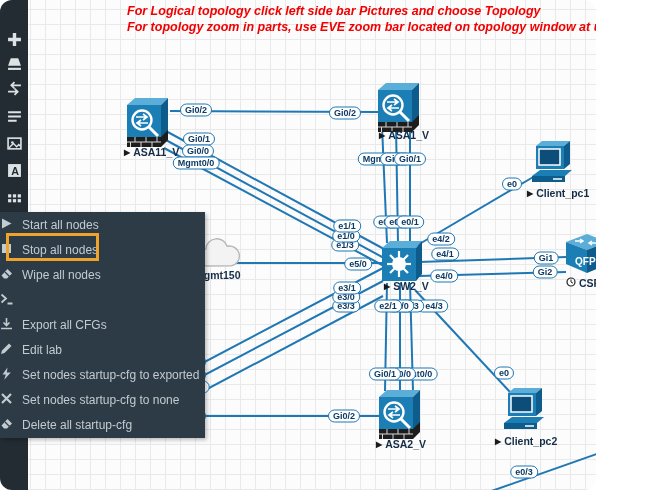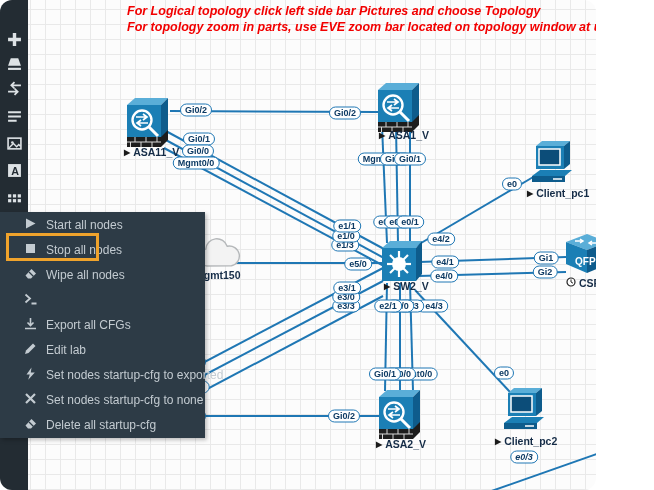--- a/index.html
+++ b/index.html
@@ -29,21 +29,21 @@
   .node-label .play { font-size:8px; color:#1b1b1b; }
 
   
   .sidebar { position:absolute; left:0; top:0; width:28px; height:490px; background:#232c33; z-index:5; }
   .sb-icon { position:absolute; left:0; width:28px; height:20px; display:flex; align-items:center;
     justify-content:center; color:#dde2e5; cursor:pointer; }
 
   
   .menu { position:absolute; left:0; top:212px; width:205px; height:226px; background:#2d3b46;
     z-index:10; box-shadow:2px 2px 4px rgba(0,0,0,.25); }
-  .menu-item { height:25px; display:flex; align-items:center; gap:9px; padding:0 24px;
+  .menu-item { height:25px; display:flex; align-items:center; gap:9px; padding:0 0;
     font-size:12px; color:#c3cbd1; cursor:pointer; white-space:nowrap; }
   .menu-item svg { flex:0 0 auto; }
   .hl { position:absolute; left:6px; top:21px; width:93px; height:28px;
     border:3px solid #efa32c; z-index:11; pointer-events:none; }
 </style>
 </head>
 <body>
 
 <div class="app">
   <div class="canvas">
@@ -210,34 +210,34 @@
         <span class="pill" style="left: 346px; top: 236px; z-index: 4;">e1/0</span>
         <span class="pill" style="left: 345px; top: 245px; z-index: 3;">e1/3</span>
         <span class="pill" style="left: 358px; top: 264px;">e5/0</span>
         <span class="pill" style="left: 347px; top: 288px; z-index: 5;">e3/1</span>
         <span class="pill" style="left: 346px; top: 297px; z-index: 4;">e3/0</span>
         <span class="pill" style="left: 346px; top: 306px; z-index: 3;">e3/3</span>
         <span class="pill" style="left: 388px; top: 306px; z-index: 5;">e2/1</span>
         <span class="pill" style="left: 400px; top: 306px; z-index: 4;">e2/0</span>
         <span class="pill" style="left: 410px; top: 306px; z-index: 3;">e2/3</span>
         <span class="pill" style="left: 441px; top: 239px;">e4/2</span>
-        <span class="pill" style="left: 445px; top: 262px;">e4/1</span>
+        <span class="pill" style="left: 445px; top: 254px;">e4/1</span>
         <span class="pill" style="left: 444px; top: 276px;">e4/0</span>
         <span class="pill" style="left: 432px; top: 306px; padding-left: 8px;">e4/3</span>
         <span class="pill" style="left: 385px; top: 374px; z-index: 5;">Gi0/1</span>
         <span class="pill" style="left: 400px; top: 374px; z-index: 4;">Gi0/0</span>
         <span class="pill" style="left: 414px; top: 374px; z-index: 3;">Mgmt0/0</span>
         <span class="pill" style="left: 344px; top: 416px;">Gi0/2</span>
         <span class="pill" style="left: 546px; top: 258px;">Gi1</span>
         <span class="pill" style="left: 545px; top: 272px;">Gi2</span>
         <span class="pill" style="left: 630px; top: 238px; margin-left: 32px;">Gi3</span>
         <span class="pill" style="left: 631px; top: 272px;">Gi4</span>
         <span class="pill" style="left: 512px; top: 184px;">e0</span>
         <span class="pill" style="left: 504px; top: 373px;">e0</span>
-        <span class="pill" style="left: 524px; top: 457px; font-style: italic;">e0/3</span>
+        <span class="pill" style="left: 524px; top: 472px;">e0/3</span>
         <span class="pill" style="left: 190px; top: 362px;">Gi0/1</span>
         <span class="pill" style="left: 190px; top: 375px;">Gi0/0</span>
         <span class="pill" style="left: 186px; top: 387px;">Mgmt0/0</span>
         <span class="pill" style="left: 190px; top: 416px;">Gi0/2</span>
       </div>
   </div>
 
   <div class="sidebar" id="sidebar">
       <div class="sb-icon" style="top: 29px;">
         <svg width="15" height="15" viewBox="0 0 14 14">

